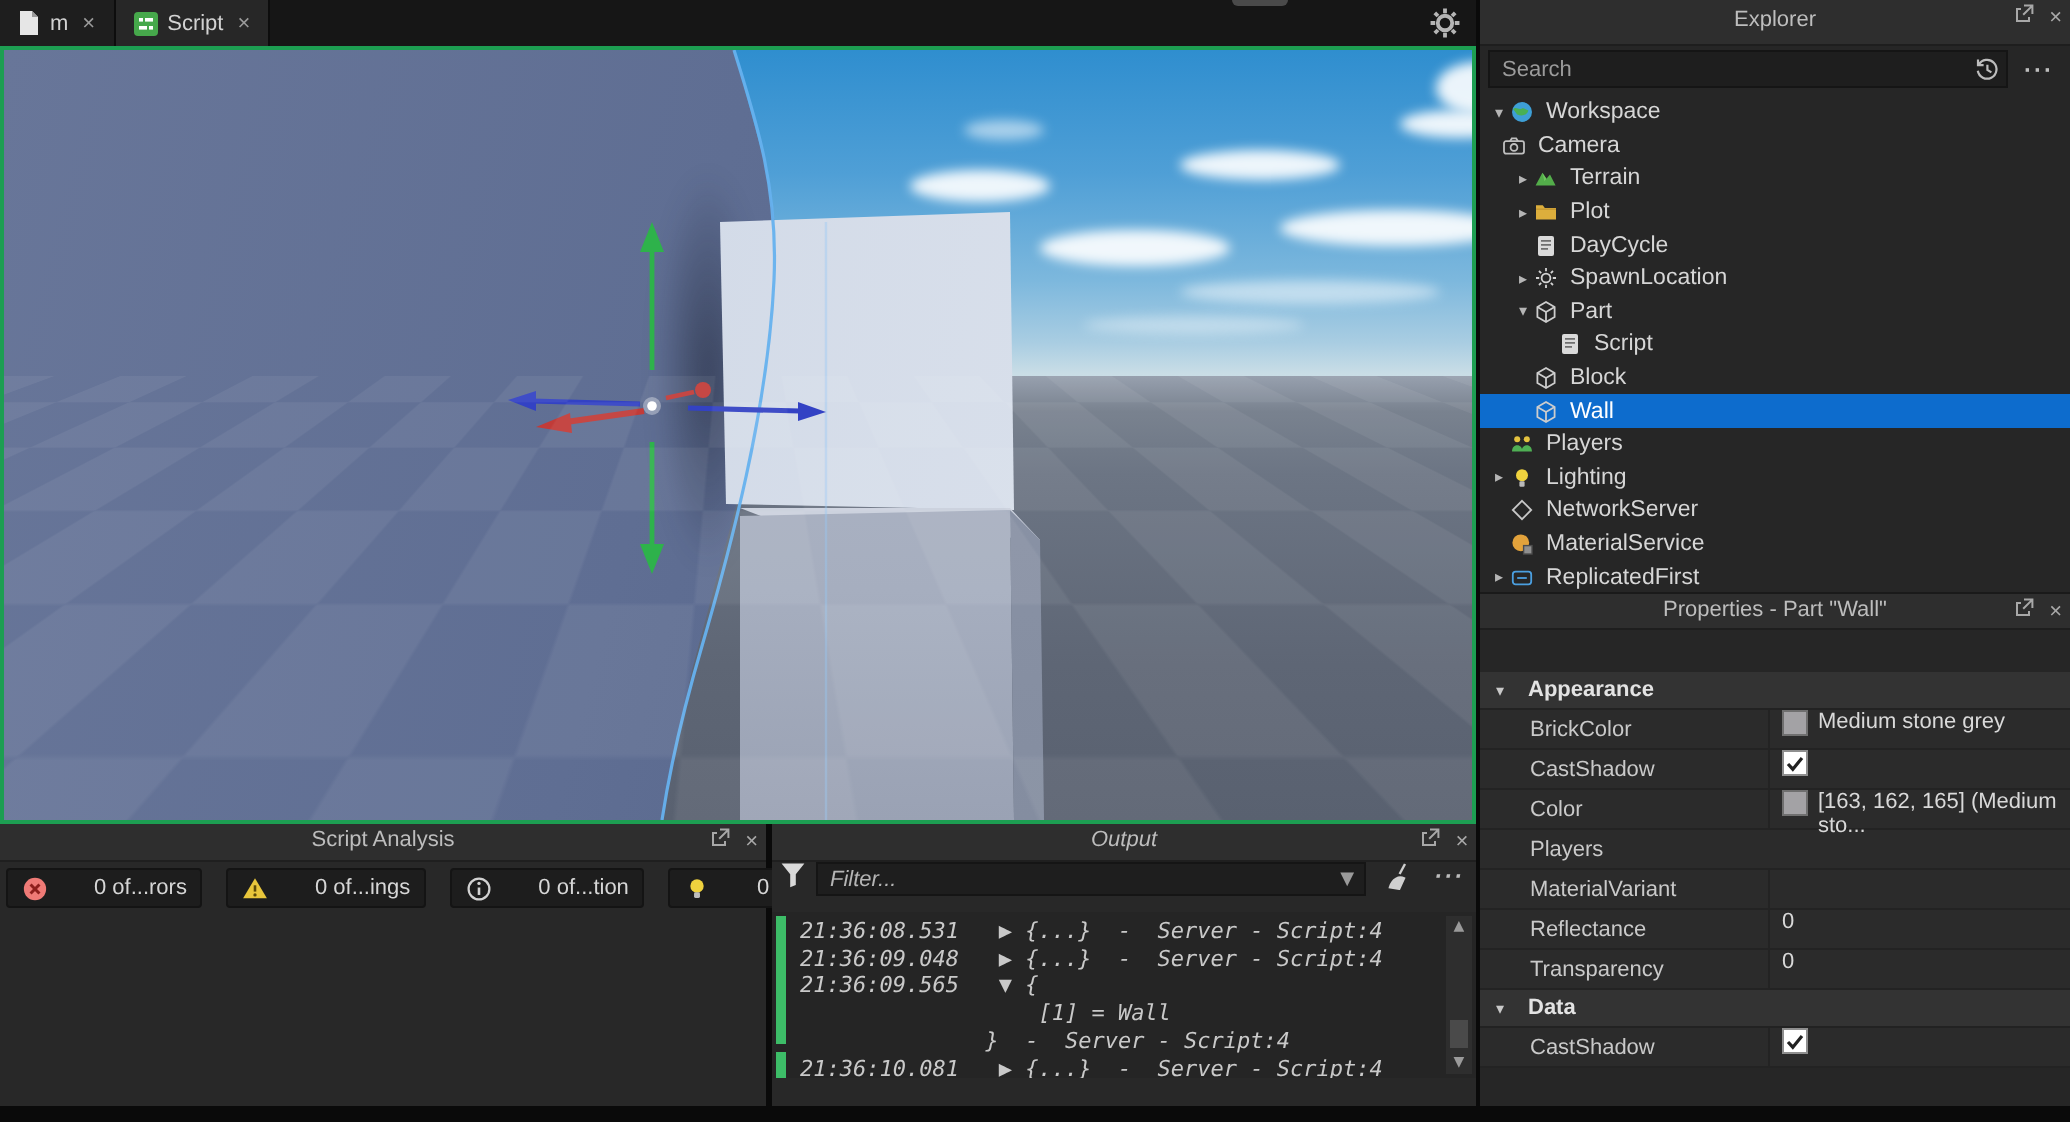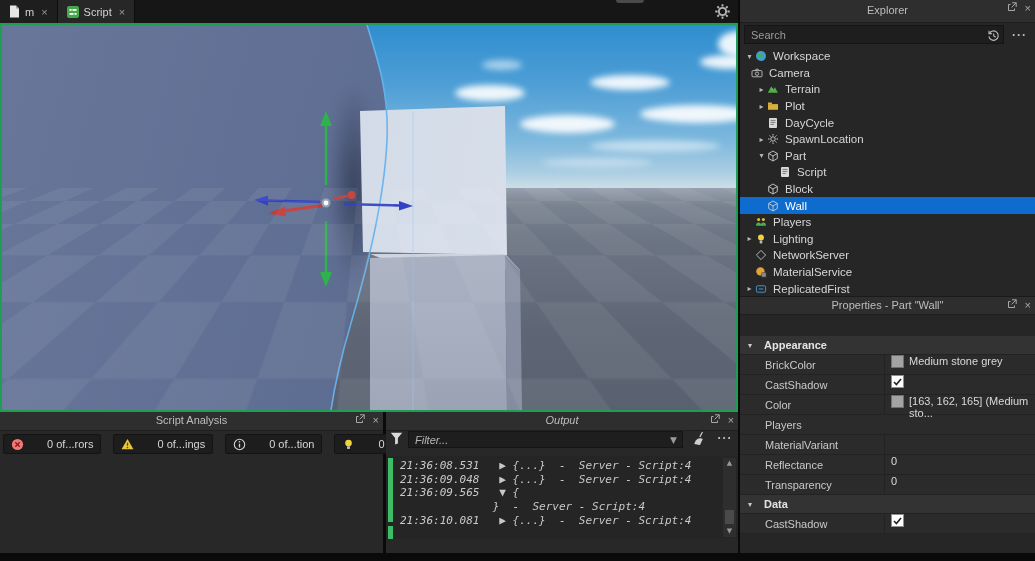--- a/index.html
+++ b/index.html
@@ -283,20 +283,21 @@
           </svg></span>
       <span class="op-dots">···</span>
     </div>
     <div class="op-body">
       <div class="gutter" style="top:2px;height:64px;"></div>
       <div class="gutter" style="top:70px;height:17px;"></div>
       <div class="out-lines">
           <div class="out-line">21:36:08.531   ▶ {...}  -  Server - Script:4</div>
           <div class="out-line">21:36:09.048   ▶ {...}  -  Server - Script:4</div>
           <div class="out-line">21:36:09.565   ▼ {</div>
+          <div class="out-line">                  [1] = Wall</div>
           <div class="out-line">              }  -  Server - Script:4</div>
           <div class="out-line">21:36:10.081   ▶ {...}  -  Server - Script:4</div>
         </div>
       <div class="op-scroll">
         <span class="sarr" style="top:0;">▲</span>
         <span class="sarr" style="bottom:0;">▼</span>
         <div class="thumb" style="bottom:13px;height:14px;"></div>
       </div>
     </div>
   </div>

